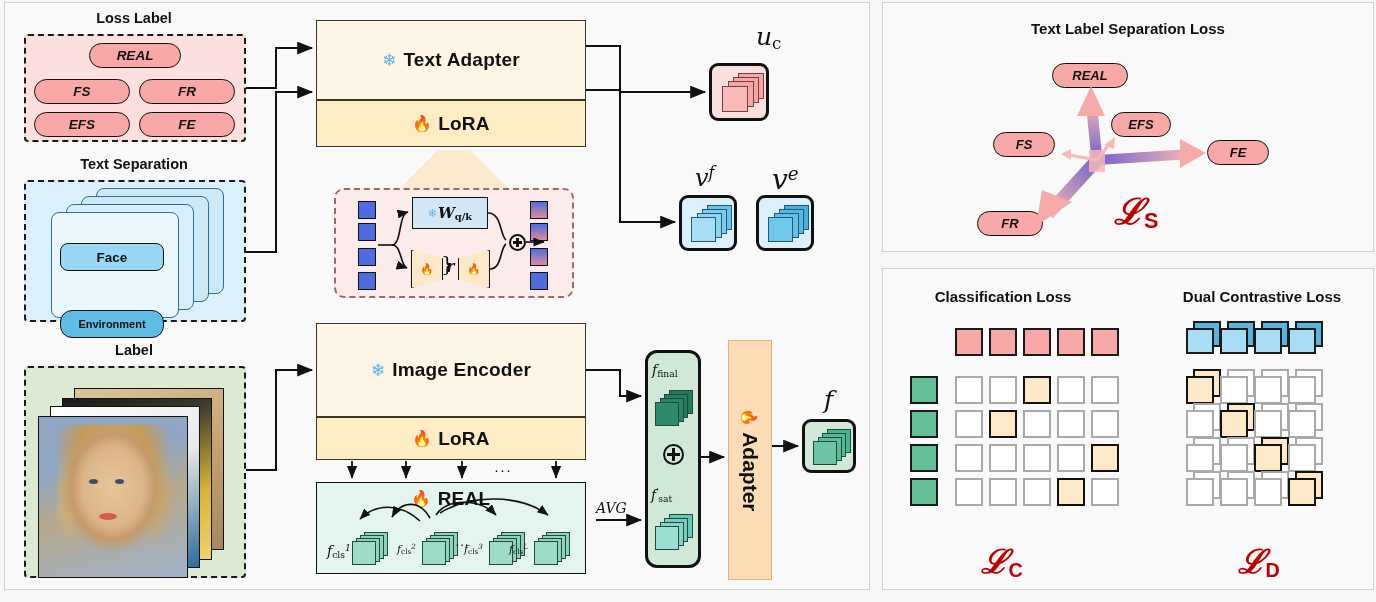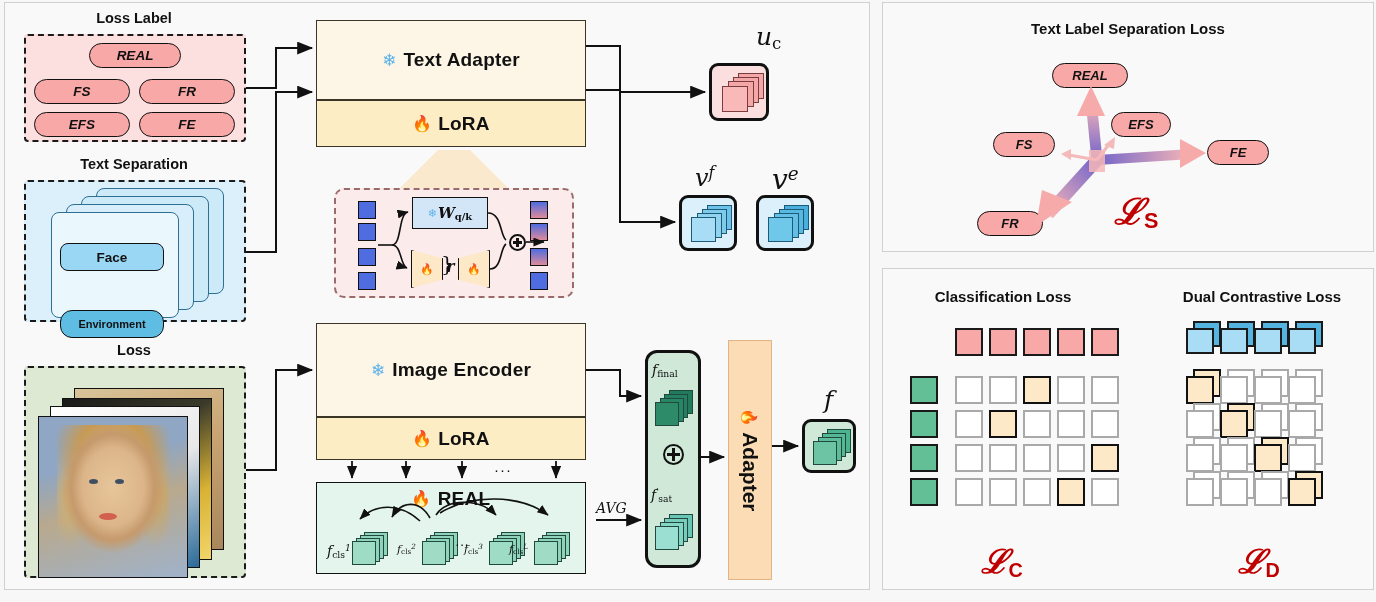--- a/index.html
+++ b/index.html
@@ -62,21 +62,21 @@
   .oplus:after{top:50%;left:2px;right:2px;height:2.2px;margin-top:-1.1px;}
 </style>
 </head>
 <body>
 <div id="root">
 
 <div class="panel" style="left:4px;top:2px;width:866px;height:588px;"></div>
 
 <div class="sec-title" style="left:134px;top:10px;">Loss Label</div>
 <div class="sec-title" style="left:134px;top:156px;">Text Separation</div>
-<div class="sec-title" style="left:134px;top:342px;">Loss</div>
+<div class="sec-title" style="left:134px;top:342px;">Label</div>
 
 <div class="dashbox" style="left:24px;top:34px;width:222px;height:108px;background:#fce0e0;border-radius:4px;"></div>
 <div class="pill" style="left:89px;top:43px;width:92px;height:25px;background:#f9a8a8;font-size:13.5px;">REAL</div>
 <div class="pill" style="left:34px;top:79px;width:96px;height:25px;background:#f9a8a8;font-size:13.5px;">FS</div>
 <div class="pill" style="left:139px;top:79px;width:96px;height:25px;background:#f9a8a8;font-size:13.5px;">FR</div>
 <div class="pill" style="left:34px;top:112px;width:96px;height:25px;background:#f9a8a8;font-size:13.5px;">EFS</div>
 <div class="pill" style="left:139px;top:112px;width:96px;height:25px;background:#f9a8a8;font-size:13.5px;">FE</div>
 
 <div class="dashbox" style="left:24px;top:180px;width:222px;height:142px;background:#dcf0fb;border-radius:4px;"></div>
 <div class="cell" style="left:96px;top:188px;width:128px;height:106px;background:#cdeaf8;border:1.5px solid #2f6f94;border-radius:8px;"></div>

